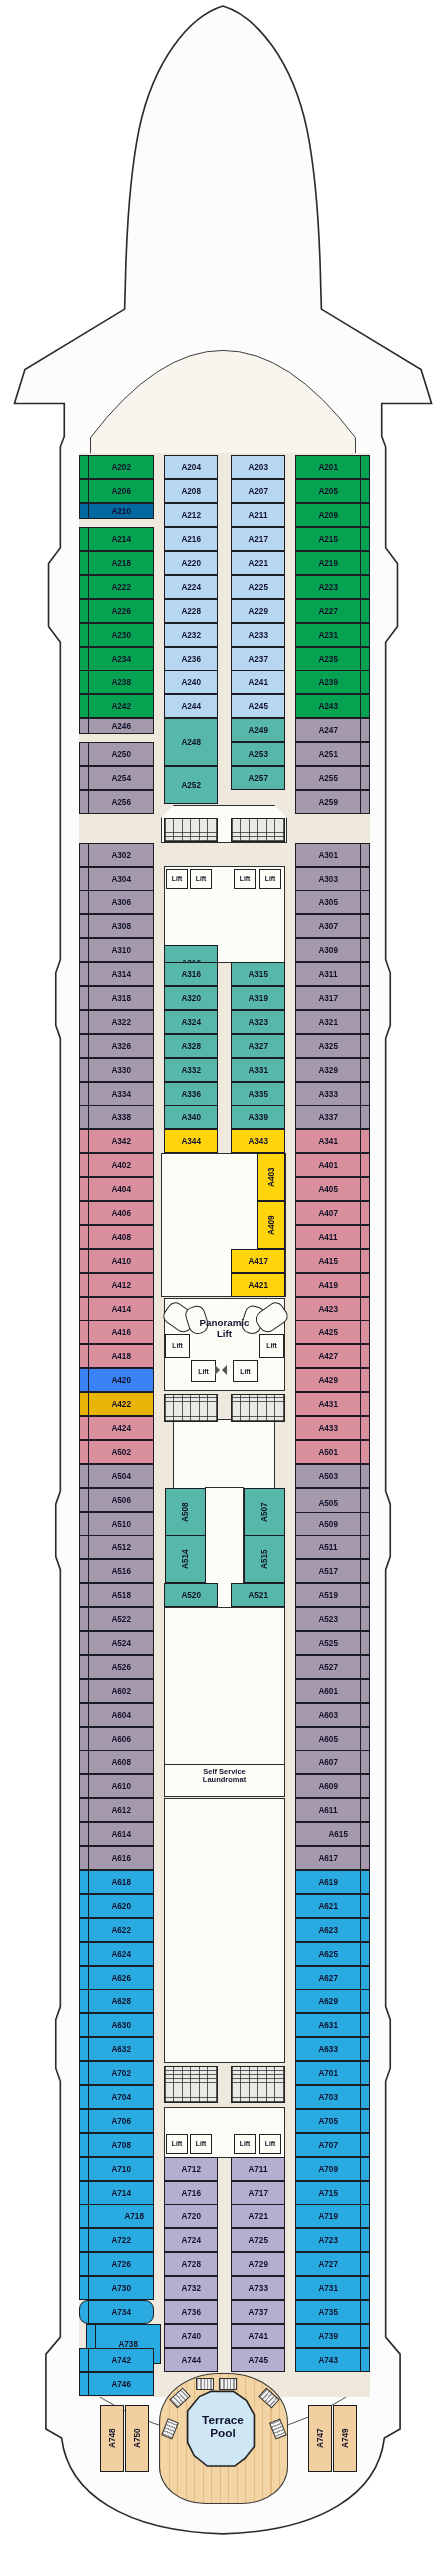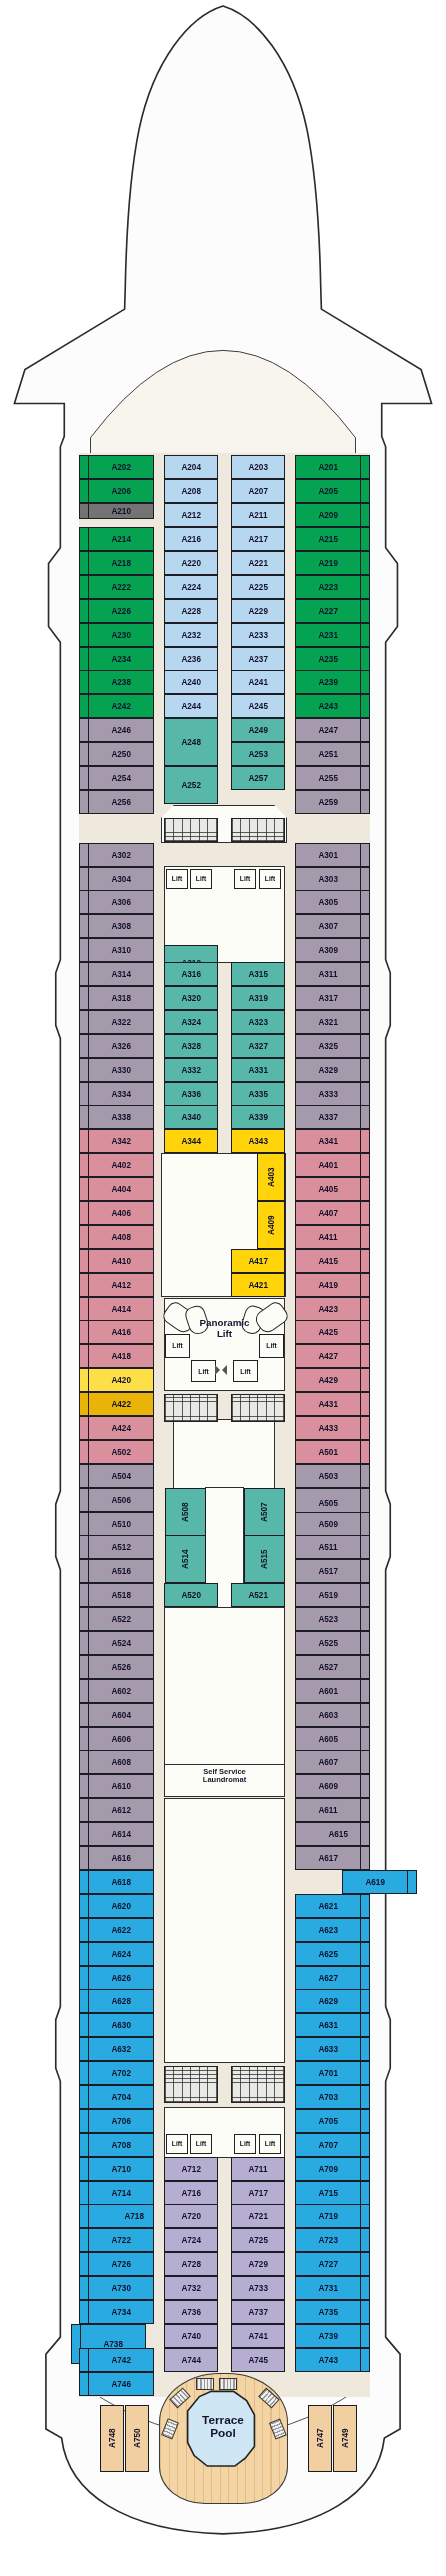--- a/index.html
+++ b/index.html
@@ -132,21 +132,21 @@
 <div class="lounger" style="left:260px;top:2392px;transform:rotate(42deg);"></div>
 <div class="lounger" style="left:161px;top:2423px;transform:rotate(-68deg);"></div>
 <div class="lounger" style="left:269px;top:2423px;transform:rotate(68deg);"></div>
 
 <div class="cabin strip-l" style="left: 79px; top: 455px; width: 75px; height: 24px; background: rgb(5, 163, 81);">
       <span>A202</span>
     </div>
     <div class="cabin strip-l" style="left: 79px; top: 479px; width: 75px; height: 24px; background: rgb(5, 163, 81);">
       <span>A206</span>
     </div>
-    <div class="cabin strip-l" style="left: 79px; top: 503px; width: 75px; height: 16px; background: #737373;">
+    <div class="cabin strip-l" style="left: 79px; top: 503px; width: 75px; height: 16px; background: #0369a1;">
       <span>A210</span>
     </div>
     <div class="cabin strip-l" style="left: 79px; top: 527px; width: 75px; height: 24px; background: rgb(5, 163, 81);">
       <span>A214</span>
     </div>
     <div class="cabin strip-l" style="left: 79px; top: 551px; width: 75px; height: 24px; background: rgb(5, 163, 81);">
       <span>A218</span>
     </div>
     <div class="cabin strip-l" style="left: 79px; top: 575px; width: 75px; height: 24px; background: rgb(5, 163, 81);">
       <span>A222</span>
@@ -159,21 +159,21 @@
     </div>
     <div class="cabin strip-l" style="left: 79px; top: 647px; width: 75px; height: 24px; background: rgb(5, 163, 81);">
       <span>A234</span>
     </div>
     <div class="cabin strip-l" style="left: 79px; top: 670px; width: 75px; height: 24px; background: rgb(5, 163, 81);">
       <span>A238</span>
     </div>
     <div class="cabin strip-l" style="left: 79px; top: 694px; width: 75px; height: 24px; background: rgb(5, 163, 81);">
       <span>A242</span>
     </div>
-    <div class="cabin strip-l" style="left: 79px; top: 718px; width: 75px; height: 24px; background: rgb(165, 154, 171);">
+    <div class="cabin strip-l" style="left: 79px; top: 718px; width: 75px; height: 16px; background: rgb(165, 154, 171);">
       <span>A246</span>
     </div>
     <div class="cabin strip-l" style="left: 79px; top: 742px; width: 75px; height: 24px; background: rgb(165, 154, 171);">
       <span>A250</span>
     </div>
     <div class="cabin strip-l" style="left: 79px; top: 766px; width: 75px; height: 24px; background: rgb(165, 154, 171);">
       <span>A254</span>
     </div>
     <div class="cabin strip-l" style="left: 79px; top: 790px; width: 75px; height: 24px; background: rgb(165, 154, 171);">
       <span>A256</span>
@@ -237,21 +237,21 @@
     </div>
     <div class="cabin strip-l" style="left: 79px; top: 1297px; width: 75px; height: 24px; background: rgb(217, 144, 156);">
       <span>A414</span>
     </div>
     <div class="cabin strip-l" style="left: 79px; top: 1320px; width: 75px; height: 24px; background: rgb(217, 144, 156);">
       <span>A416</span>
     </div>
     <div class="cabin strip-l" style="left: 79px; top: 1344px; width: 75px; height: 24px; background: rgb(217, 144, 156);">
       <span>A418</span>
     </div>
-    <div class="cabin strip-l" style="left: 79px; top: 1368px; width: 75px; height: 24px; background: #fde047;">
+    <div class="cabin strip-l" style="left: 79px; top: 1368px; width: 75px; height: 24px; background: #3b82f6;">
       <span>A420</span>
     </div>
     <div class="cabin strip-l" style="left: 79px; top: 1392px; width: 75px; height: 24px; background: #eab308;">
       <span>A422</span>
     </div>
     <div class="cabin strip-l" style="left: 79px; top: 1416px; width: 75px; height: 24px; background: rgb(217, 144, 156);">
       <span>A424</span>
     </div>
     <div class="cabin strip-l" style="left: 79px; top: 1440px; width: 75px; height: 24px; background: rgb(217, 144, 156);">
       <span>A502</span>
@@ -354,24 +354,24 @@
     </div>
     <div class="cabin strip-l" style="left: 79px; top: 2228px; width: 75px; height: 24px; background: rgb(41, 171, 226);">
       <span>A722</span>
     </div>
     <div class="cabin strip-l" style="left: 79px; top: 2252px; width: 75px; height: 24px; background: rgb(41, 171, 226);">
       <span>A726</span>
     </div>
     <div class="cabin strip-l" style="left: 79px; top: 2276px; width: 75px; height: 24px; background: rgb(41, 171, 226);">
       <span>A730</span>
     </div>
-    <div class="cabin strip-l" style="left: 79px; top: 2300px; width: 75px; height: 24px; background: rgb(41, 171, 226);">
+    <div class="cabin strip-l" style="left: 79px; top: 2300px; width: 75px; height: 24px; background: rgb(41, 171, 226); border-radius: 9px;">
       <span>A734</span>
     </div>
-    <div class="cabin strip-l" style="left: 71px; top: 2324px; width: 75px; height: 40px; background: rgb(41, 171, 226);">
+    <div class="cabin strip-l" style="left: 86px; top: 2324px; width: 75px; height: 40px; background: rgb(41, 171, 226);">
       <span>A738</span>
     </div>
     <div class="cabin strip-l" style="left: 79px; top: 2348px; width: 75px; height: 24px; background: rgb(41, 171, 226);">
       <span>A742</span>
     </div>
     <div class="cabin strip-l" style="left: 79px; top: 2372px; width: 75px; height: 24px; background: rgb(41, 171, 226);">
       <span>A746</span>
     </div>
     <div class="cabin strip-r" style="left: 295px; top: 455px; width: 75px; height: 24px; background: rgb(5, 163, 81);">
       <span>A201</span>
@@ -540,21 +540,21 @@
     </div>
     <div class="cabin strip-r" style="left: 295px; top: 1798px; width: 75px; height: 24px; background: rgb(165, 154, 171);">
       <span>A611</span>
     </div>
     <div class="cabin strip-r" style="left: 295px; top: 1822px; width: 75px; height: 24px; background: rgb(165, 154, 171); padding-left: 20px;">
       <span>A615</span>
     </div>
     <div class="cabin strip-r" style="left: 295px; top: 1846px; width: 75px; height: 24px; background: rgb(165, 154, 171);">
       <span>A617</span>
     </div>
-    <div class="cabin strip-r" style="left: 295px; top: 1870px; width: 75px; height: 24px; background: rgb(41, 171, 226); margin-left: 47px;">
+    <div class="cabin strip-r" style="left: 295px; top: 1870px; width: 75px; height: 24px; background: rgb(41, 171, 226);">
       <span>A619</span>
     </div>
     <div class="cabin strip-r" style="left: 295px; top: 1894px; width: 75px; height: 24px; background: rgb(41, 171, 226);">
       <span>A621</span>
     </div>
     <div class="cabin strip-r" style="left: 295px; top: 1918px; width: 75px; height: 24px; background: rgb(41, 171, 226);">
       <span>A623</span>
     </div>
     <div class="cabin strip-r" style="left: 295px; top: 1942px; width: 75px; height: 24px; background: rgb(41, 171, 226);">
       <span>A625</span>

